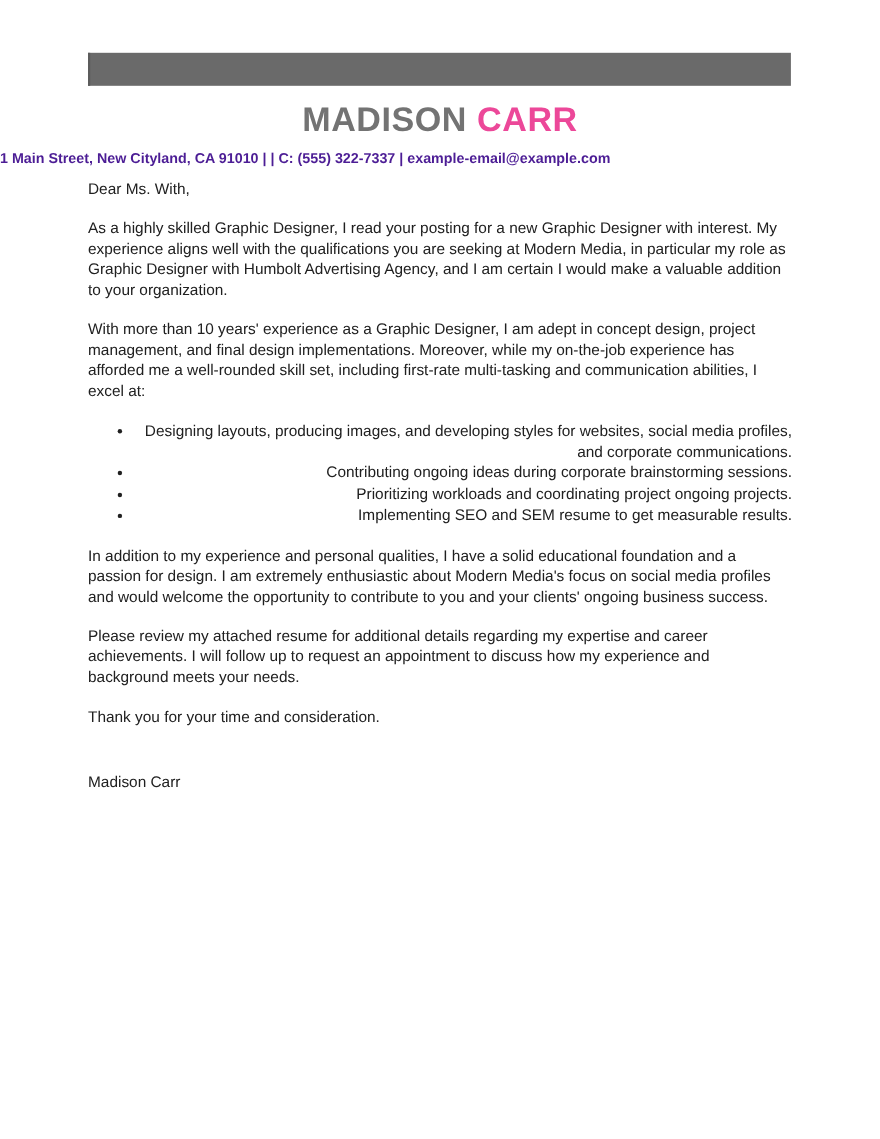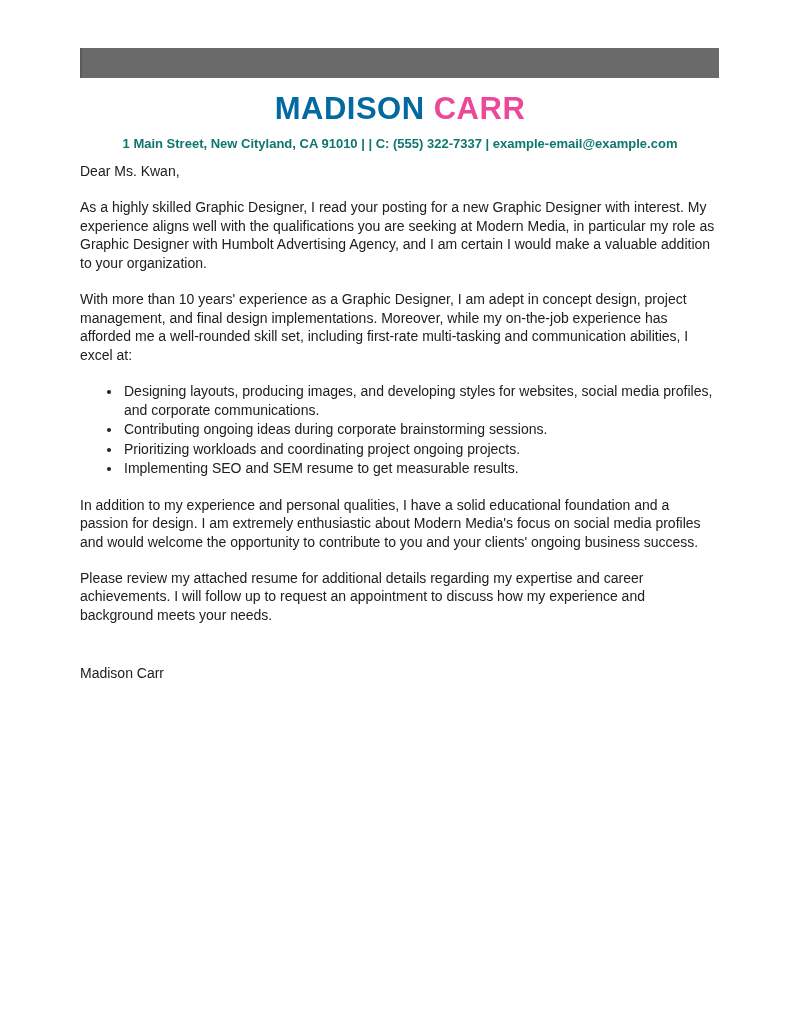--- a/index.html
+++ b/index.html
@@ -30,49 +30,50 @@
     left: 0;
     top: 92px;
     width: 800px;
     text-align: center;
     font-size: 31px;
     font-weight: bold;
     letter-spacing: 0.5px;
     line-height: 1.1;
     white-space: nowrap;
   }
-  .name-first { color: #0369a1; }
+  .name-first { color: #737373; }
   .name-last  { color: #ec4899; }
   .contact-line {
     position: absolute;
     left: 0;
     top: 136px;
     width: 800px;
-    text-align: center;
+    text-align: left;
     font-size: 13px;
     font-weight: 600;
-    color: #0f766e;
+    color: #4c1d95;
   }
   .letter-body {
     position: absolute;
     left: 80px;
     top: 162px;
     width: 640px;
     font-size: 14px;
     line-height: 1.32;
     color: #202020;
   }
   .letter-body p {
     margin: 0 0 18px 0;
   }
   .salutation { margin-bottom: 18px; }
   ul.bullet-list {
     margin: 0 0 18px 0;
     padding: 0 0 0 42px;
     list-style-type: disc;
+    text-align: right;
   }
   ul.bullet-list li {
     margin: 0 0 1px 0;
     padding-left: 2px;
   }
   .signoff { margin-bottom: 0 !important; }
   .signature {
     margin-top: 40px !important;
     margin-bottom: 0 !important;
   }
@@ -86,36 +87,37 @@
 
   <div class="name-heading">
     <span class="name-first">MADISON</span>
     <span class="name-last">CARR</span>
   </div>
 
   <div class="contact-line">1 Main Street, New Cityland, CA 91010 | | C: (555) 322-7337 | example-email@example.com</div>
 
   <div class="letter-body">
 
-    <p class="salutation">Dear Ms. Kwan,</p>
+    <p class="salutation">Dear Ms. With,</p>
 
     <p>As a highly skilled Graphic Designer, I read your posting for a new Graphic Designer with interest. My experience aligns well with the qualifications you are seeking at Modern Media, in particular my role as Graphic Designer with Humbolt Advertising Agency, and I am certain I would make a valuable addition to your organization.</p>
 
     <p>With more than 10 years' experience as a Graphic Designer, I am adept in concept design, project management, and final design implementations. Moreover, while my on-the-job experience has afforded me a well-rounded skill set, including first-rate multi-tasking and communication abilities, I excel at:</p>
 
     <ul class="bullet-list">
       <li>Designing layouts, producing images, and developing styles for websites, social media profiles, and corporate communications.</li>
       <li>Contributing ongoing ideas during corporate brainstorming sessions.</li>
       <li>Prioritizing workloads and coordinating project ongoing projects.</li>
       <li>Implementing SEO and SEM resume to get measurable results.</li>
     </ul>
 
     <p>In addition to my experience and personal qualities, I have a solid educational foundation and a passion for design. I am extremely enthusiastic about Modern Media's focus on social media profiles and would welcome the opportunity to contribute to you and your clients' ongoing business success.</p>
 
     <p>Please review my attached resume for additional details regarding my expertise and career achievements. I will follow up to request an appointment to discuss how my experience and background meets your needs.</p>
 
+    <p>Thank you for your time and consideration.</p>
 
 
     <p class="signature">Madison Carr</p>
 
   </div>
 
 </div>
 
 </body></html>

